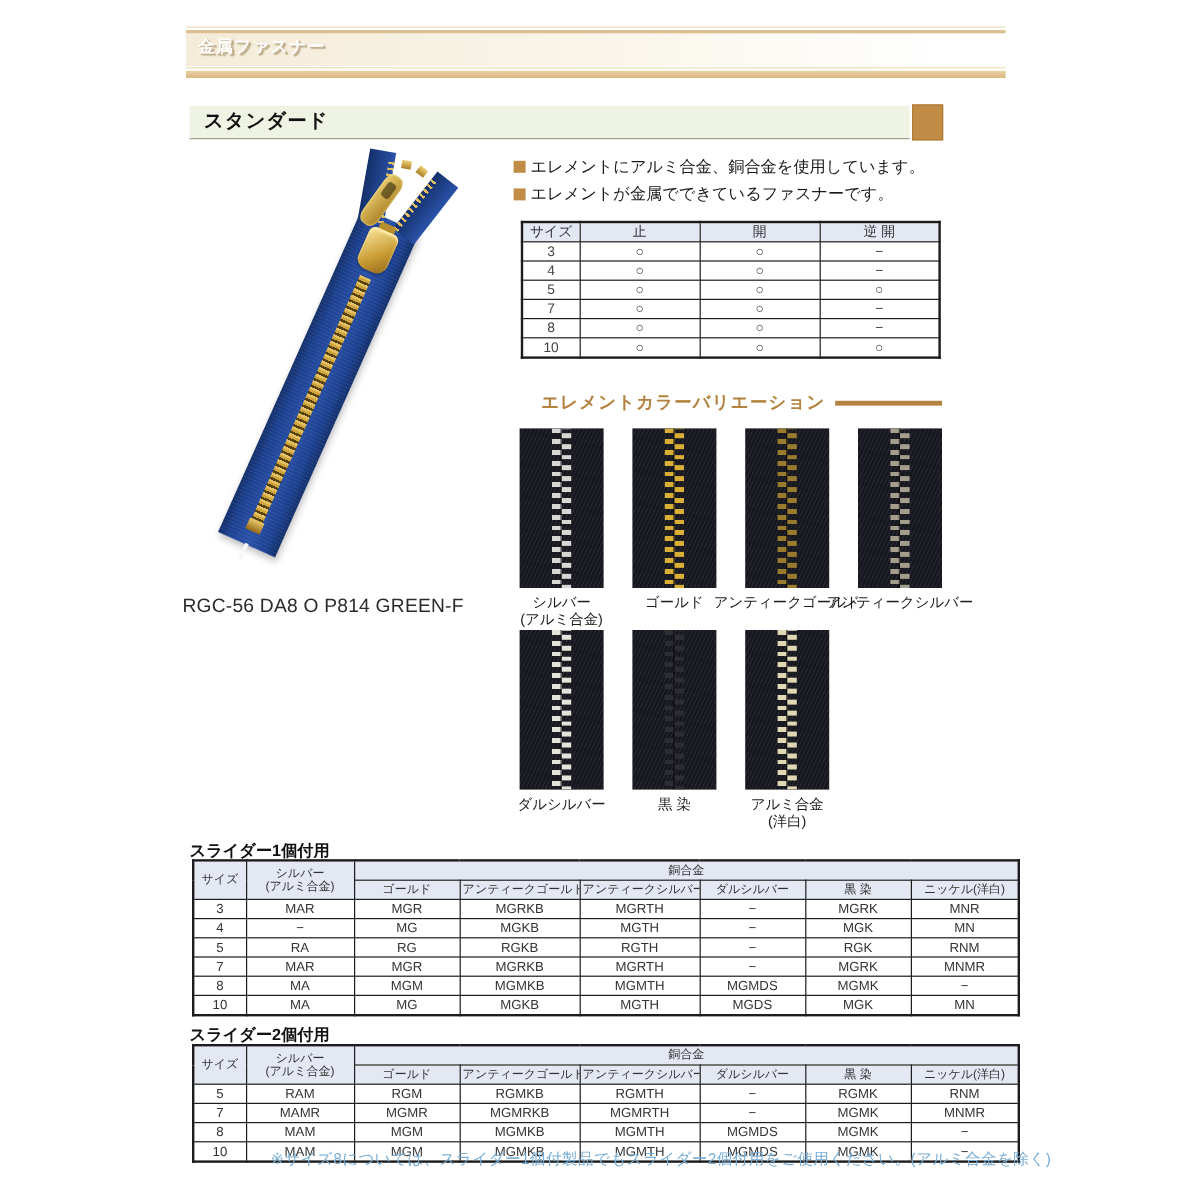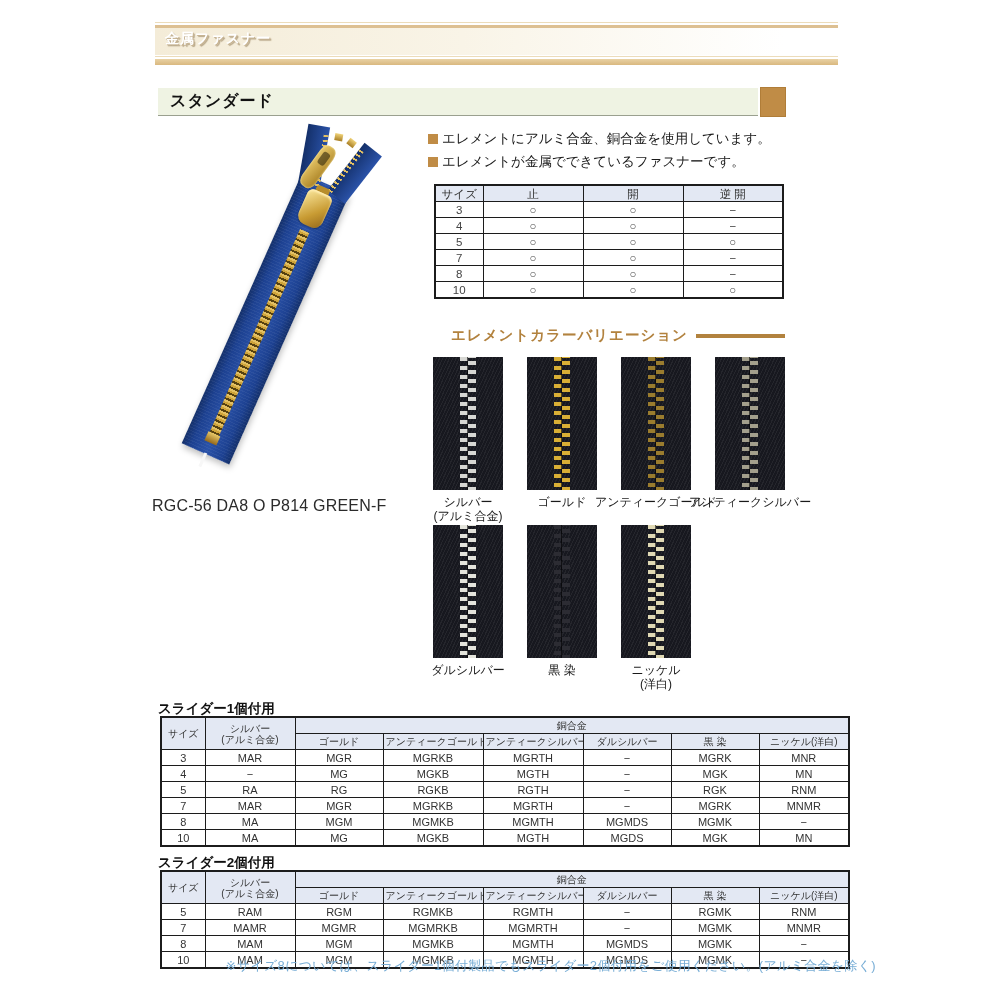--- a/index.html
+++ b/index.html
@@ -276,21 +276,21 @@
           <div>黒 染</div>
           <div></div>
         </div>
     </div>
     <div class="sw">
       <div class="sw-img" style="--teeth: #e0d9b4;">
           <div class="teeth-l"></div>
           <div class="teeth-r"></div>
         </div>
       <div class="sw-label">
-          <div>ニッケル</div>
+          <div>アルミ合金</div>
           <div>(洋白)</div>
         </div>
     </div>
   </div>
 
   <div class="tbl-title" style="top:700px;">スライダー1個付用</div>
   <table class="slider-table" style="top:716px;">
     <colgroup>
         <col style="width:44px">
         <col style="width:90px">

